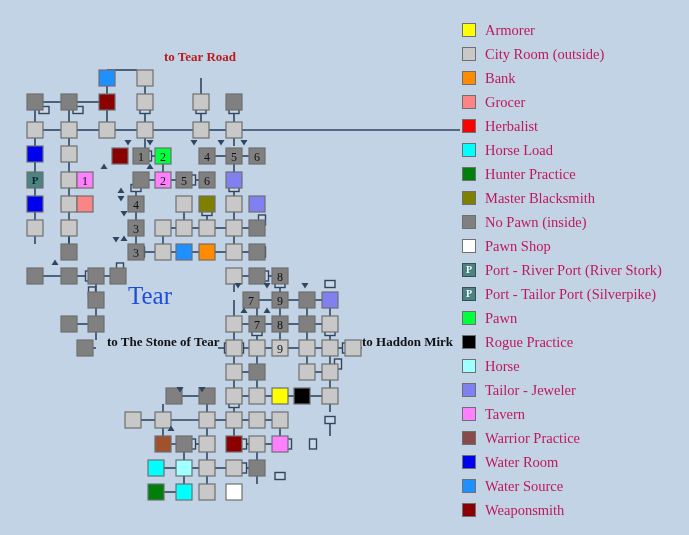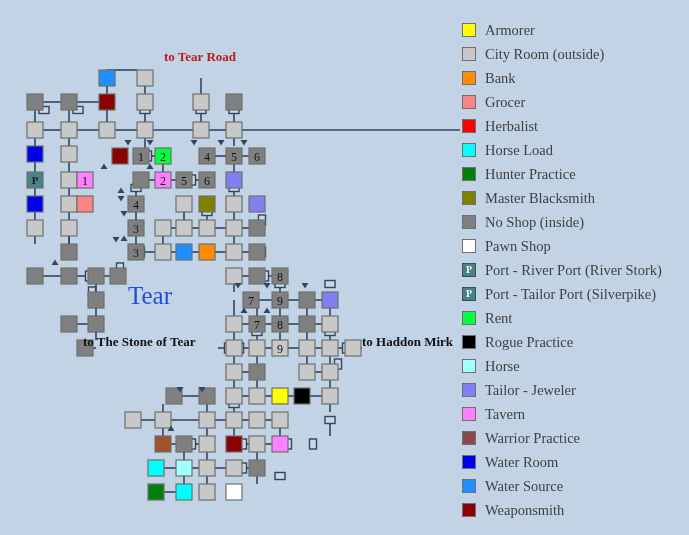--- a/index.html
+++ b/index.html
@@ -44,21 +44,21 @@
     border:1px solid #3a4f52;
     color:#fff;
     font-size:10px;
     font-weight:bold;
     line-height:12px;
     text-align:center;
     font-family:"Liberation Serif", serif;
   }
   .legend-label{
     font-size:14.5px;
-    color:#404040;
+    color:#be185d;
     line-height:14px;
     font-family:"Liberation Serif", serif;
   }
 </style>
 </head>
 <body>
 
 <div id="map-canvas">
   <svg id="map-svg" width="460" height="535">
       <line x1="107" y1="70" x2="137" y2="70" stroke="#2f4660" stroke-width="1.6"></line>
@@ -605,21 +605,21 @@
       <polygon points="51.5,265 58.5,265 55,259.5" fill="#2f4660"></polygon>
       <polygon points="112.5,237 119.5,237 116,242.5" fill="#2f4660"></polygon>
       <polygon points="176.5,387 183.5,387 180,392.5" fill="#2f4660"></polygon>
       <polygon points="198.5,387 205.5,387 202,392.5" fill="#2f4660"></polygon>
       <polygon points="167.5,431 174.5,431 171,425.5" fill="#2f4660"></polygon>
       <polygon points="301.5,283 308.5,283 305,288.5" fill="#2f4660"></polygon>
     </svg>
   <div id="title-tear" class="map-label" style="left: 128px; top: 282px;">Tear</div>
   <div id="map-text-labels">
       <div class="map-label road-label" style="left: 164px; top: 49px;">to Tear Road</div>
-      <div class="map-label exit-label" style="left: 83px; top: 334px;">to The Stone of Tear</div>
+      <div class="map-label exit-label" style="left: 107px; top: 334px;">to The Stone of Tear</div>
       <div class="map-label exit-label" style="left: 362px; top: 334px;">to Haddon Mirk</div>
     </div>
 </div>
 
 <div id="legend">
     <div class="legend-row">
       <div class="legend-swatch" style="background: rgb(255, 255, 0);"></div>
       <span class="legend-label">Armorer</span>
     </div>
     <div class="legend-row">
@@ -645,37 +645,37 @@
     <div class="legend-row">
       <div class="legend-swatch" style="background: rgb(0, 128, 10);"></div>
       <span class="legend-label">Hunter Practice</span>
     </div>
     <div class="legend-row">
       <div class="legend-swatch" style="background: rgb(128, 128, 0);"></div>
       <span class="legend-label">Master Blacksmith</span>
     </div>
     <div class="legend-row">
       <div class="legend-swatch" style="background: rgb(128, 128, 128);"></div>
-      <span class="legend-label">No Shop (inside)</span>
+      <span class="legend-label">No Pawn (inside)</span>
     </div>
     <div class="legend-row">
       <div class="legend-swatch" style="background: rgb(255, 255, 255);"></div>
       <span class="legend-label">Pawn Shop</span>
     </div>
     <div class="legend-row">
       <div class="legend-swatch port" style="background: rgb(75, 131, 131);">P</div>
       <span class="legend-label">Port - River Port (River Stork)</span>
     </div>
     <div class="legend-row">
       <div class="legend-swatch port" style="background: rgb(75, 131, 131);">P</div>
       <span class="legend-label">Port - Tailor Port (Silverpike)</span>
     </div>
     <div class="legend-row">
       <div class="legend-swatch" style="background: rgb(0, 255, 60);"></div>
-      <span class="legend-label">Rent</span>
+      <span class="legend-label">Pawn</span>
     </div>
     <div class="legend-row">
       <div class="legend-swatch" style="background: rgb(0, 0, 0);"></div>
       <span class="legend-label">Rogue Practice</span>
     </div>
     <div class="legend-row">
       <div class="legend-swatch" style="background: rgb(160, 255, 255);"></div>
       <span class="legend-label">Horse</span>
     </div>
     <div class="legend-row">

